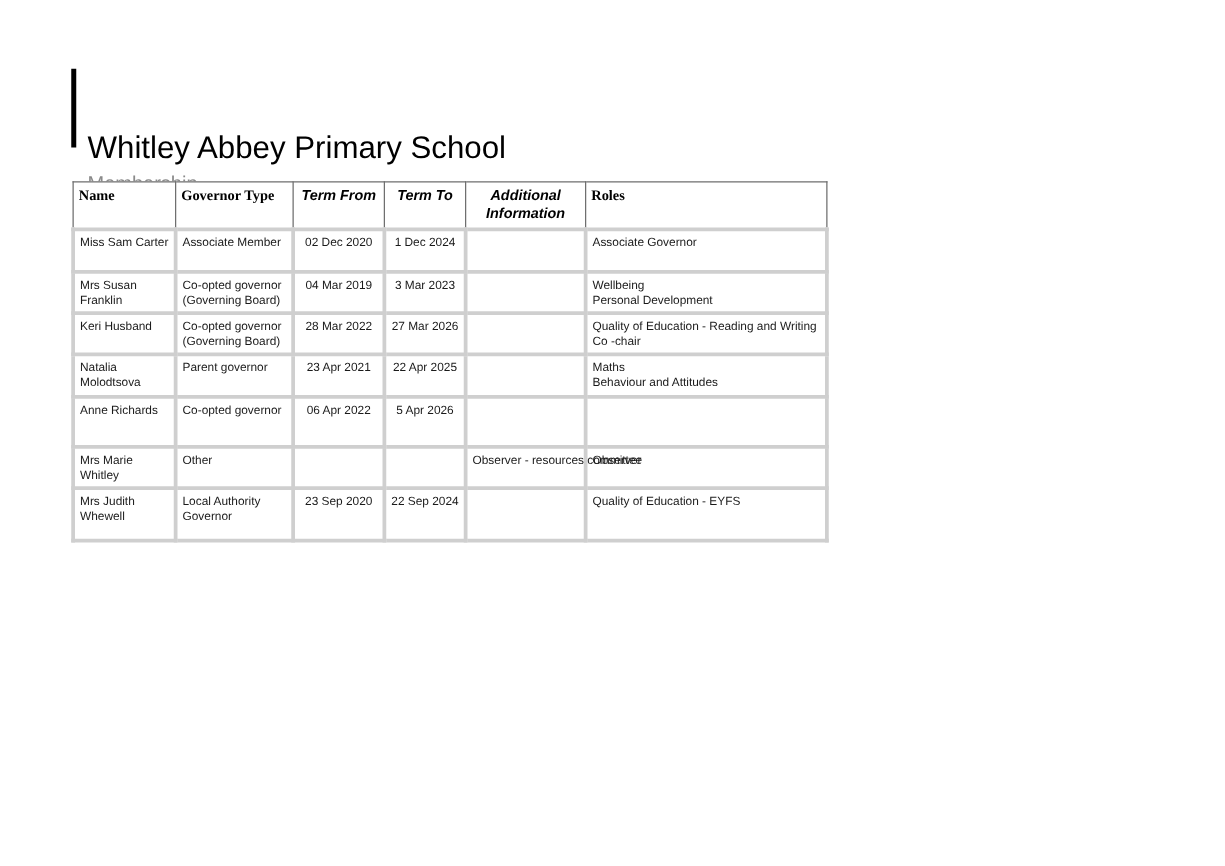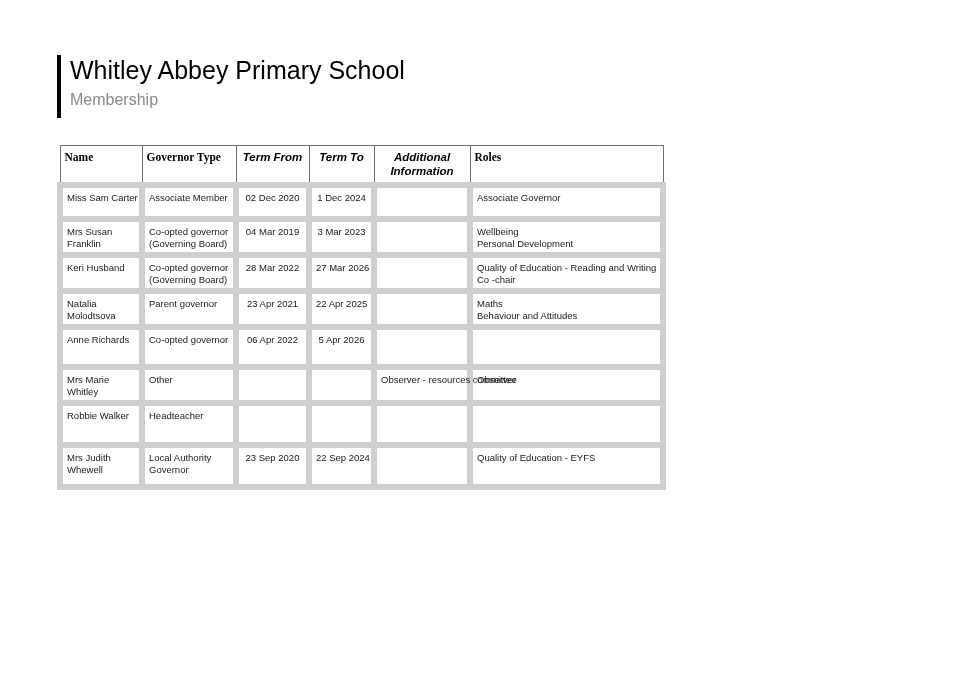--- a/index.html
+++ b/index.html
@@ -29,20 +29,21 @@
     background: #000000;
     flex: 0 0 4px;
     margin-right: 9px;
     height: 63px;
   }
   #title-texts {
     display: flex;
     flex-direction: column;
     justify-content: flex-start;
     padding-top: 0px;
+    margin-top: 48px;
   }
   #page-title {
     font-size: 25px;
     font-weight: normal;
     line-height: 30px;
     color: #000000;
     letter-spacing: 0px;
     white-space: nowrap;
   }
   #page-subtitle {
@@ -79,21 +80,21 @@
     padding: 4px 4px 4px 4px;
     height: 28px;
     vertical-align: top;
     line-height: 14px;
     background: #ffffff;
   }
   th.align-left   { text-align: left; font-family: Liberation Serif, serif; }
   th.align-center { text-align: center; font-style: italic; }
 
   #membership-table tbody td {
-    border: 6px solid #14b8a6;
+    border: 3px solid #14b8a6;
     font-size: 9.5px;
     font-weight: normal;
     color: #1a1a1a;
     padding: 4px 4px 3px 4px;
     vertical-align: top;
     line-height: 11.5px;
     background: #ffffff;
     overflow: visible;
     white-space: nowrap;
   }
@@ -298,36 +299,20 @@
         </td>
         <td class="align-left">
           <span class="cell-lines">
             <span class="ln">Observer</span>
           </span>
         </td>
       </tr>
       <tr style="height: 42px;">
         <td class="align-left">
           <span class="cell-lines">
-            <span class="ln">Robbie Walker</span>
-          </span>
-        </td>
-        <td class="align-left">
-          <span class="cell-lines">
-            <span class="ln">Headteacher</span>
-          </span>
-        </td>
-        <td class="align-center"></td>
-        <td class="align-center"></td>
-        <td class="align-center"></td>
-        <td class="align-left"></td>
-      </tr>
-      <tr style="height: 42px;">
-        <td class="align-left">
-          <span class="cell-lines">
             <span class="ln">Mrs Judith</span>
             <span class="ln">Whewell</span>
           </span>
         </td>
         <td class="align-left">
           <span class="cell-lines">
             <span class="ln">Local Authority</span>
             <span class="ln">Governor</span>
           </span>
         </td>

